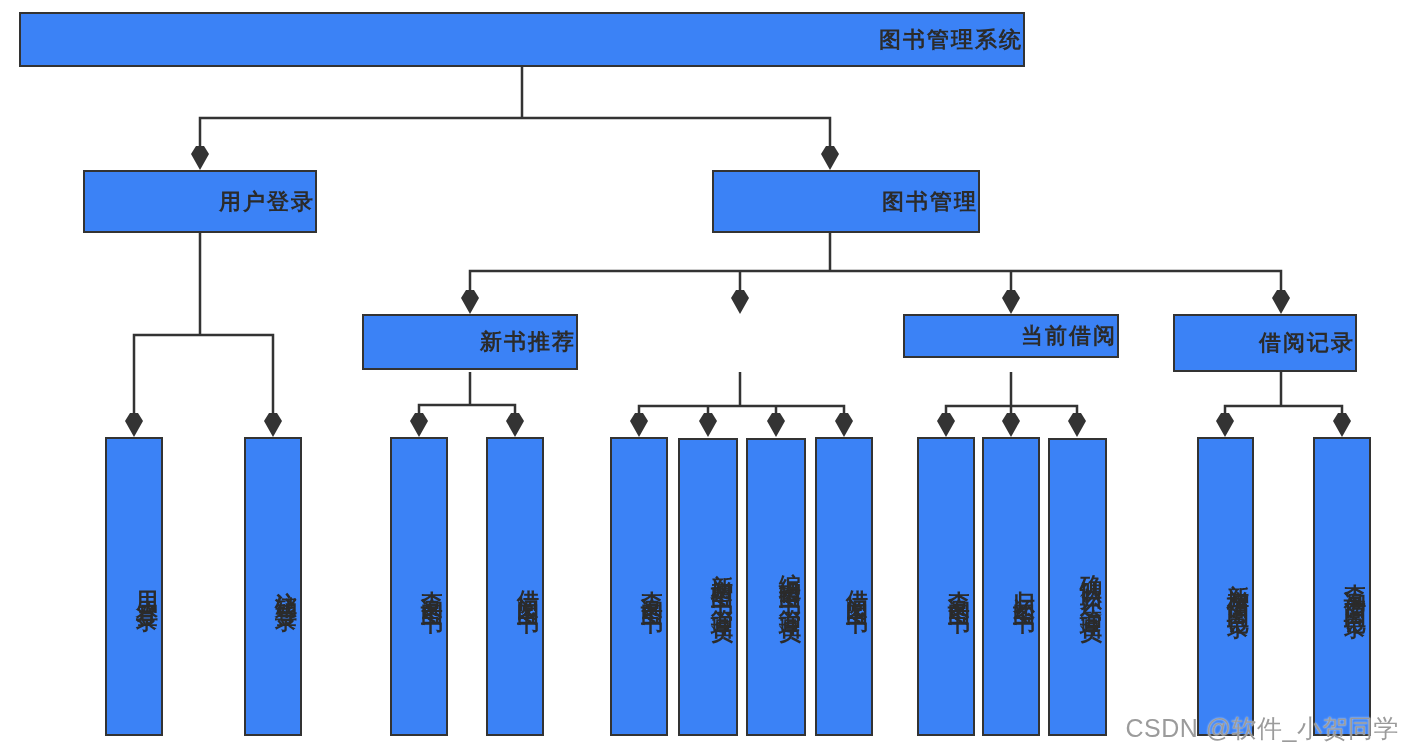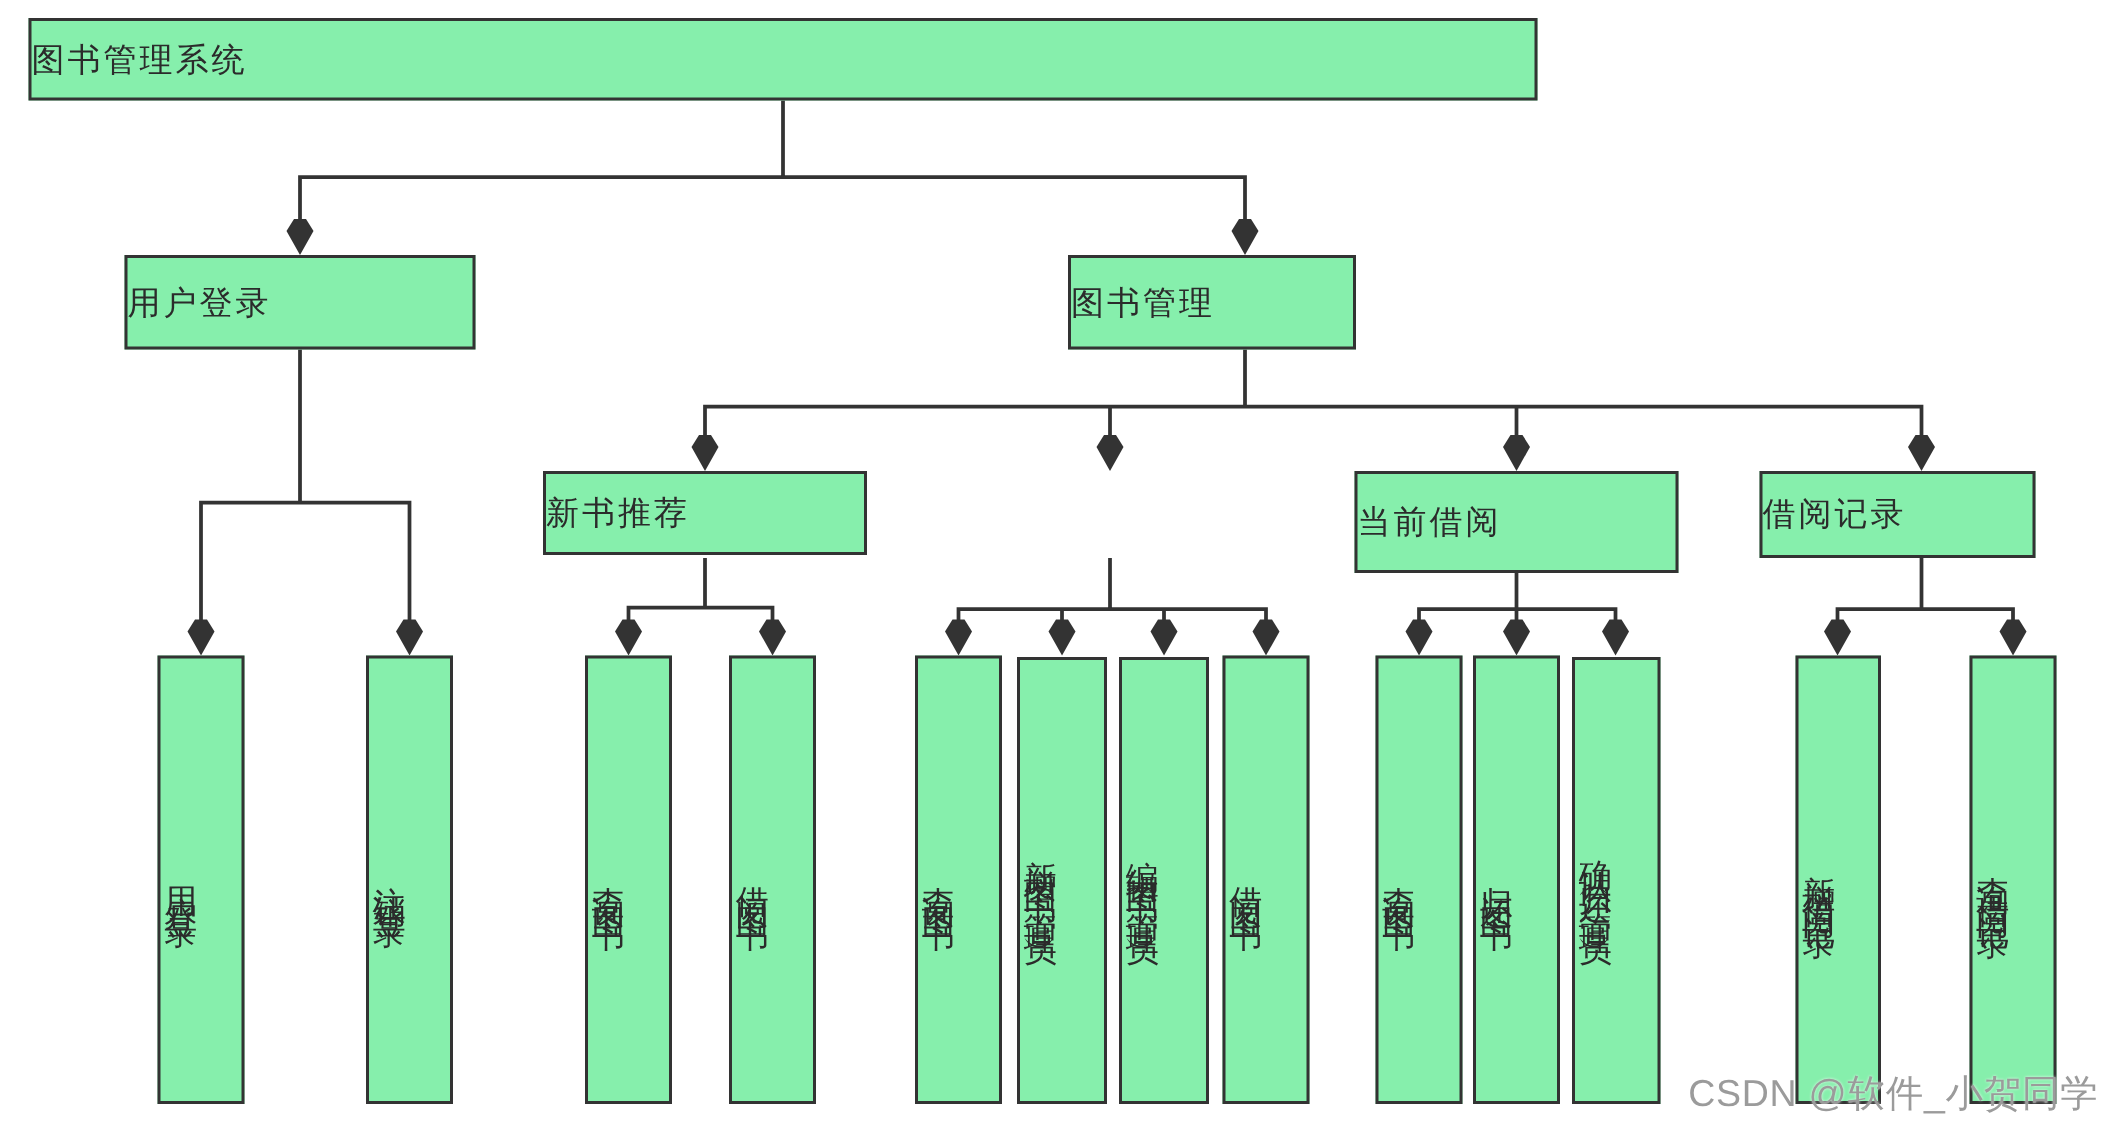--- a/index.html
+++ b/index.html
@@ -17,25 +17,26 @@
     font-family:"Liberation Sans","DejaVu Sans",sans-serif;
     color:var(--text);
   }
   #edges{position:absolute;left:0;top:0;z-index:1;}
   .edge{stroke:var(--line);stroke-width:2.5;fill:none;}
   .arrow{fill:var(--line);stroke:none;}
   .node{
     position:absolute;
     box-sizing:border-box;
     border:2.5px solid var(--line);
-    background:#86efac;
+    background:#3b82f6;
     display:flex;
     align-items:center;
-    justify-content:flex-start;
+    justify-content:flex-end;
     z-index:2;
+    font-weight:bold;
   }
   .node .lbl{
     font-size:22px;
     line-height:1.25;
     letter-spacing:2px;
     white-space:nowrap;
     color:var(--text);
   }
   .node.v .lbl{
     writing-mode:vertical-rl;
@@ -99,28 +100,28 @@
     </g>
   </svg>
 
   <div class="node h" style="left:19px;top:12px;width:1006px;height:55px">
     <span class="lbl">图书管理系统</span>
   </div>
 
   <div class="node h" style="left:83px;top:170px;width:234px;height:63px">
     <span class="lbl">用户登录</span>
   </div>
-  <div class="node h" style="left:712px;top:170px;width:192px;height:63px">
+  <div class="node h" style="left:712px;top:170px;width:268px;height:63px">
     <span class="lbl">图书管理</span>
   </div>
 
   <div class="node h" style="left:362px;top:314px;width:216px;height:56px">
     <span class="lbl">新书推荐</span>
   </div>
-  <div class="node h" style="left:903px;top:314px;width:216px;height:68px">
+  <div class="node h" style="left:903px;top:314px;width:216px;height:44px">
     <span class="lbl">当前借阅</span>
   </div>
   <div class="node h" style="left:1173px;top:314px;width:184px;height:58px">
     <span class="lbl">借阅记录</span>
   </div>
 
   <div class="node v" style="left:105px;top:437px;width:58px;height:299px">
     <span class="lbl">用户登录</span>
   </div>
   <div class="node v" style="left:244px;top:437px;width:58px;height:299px">

